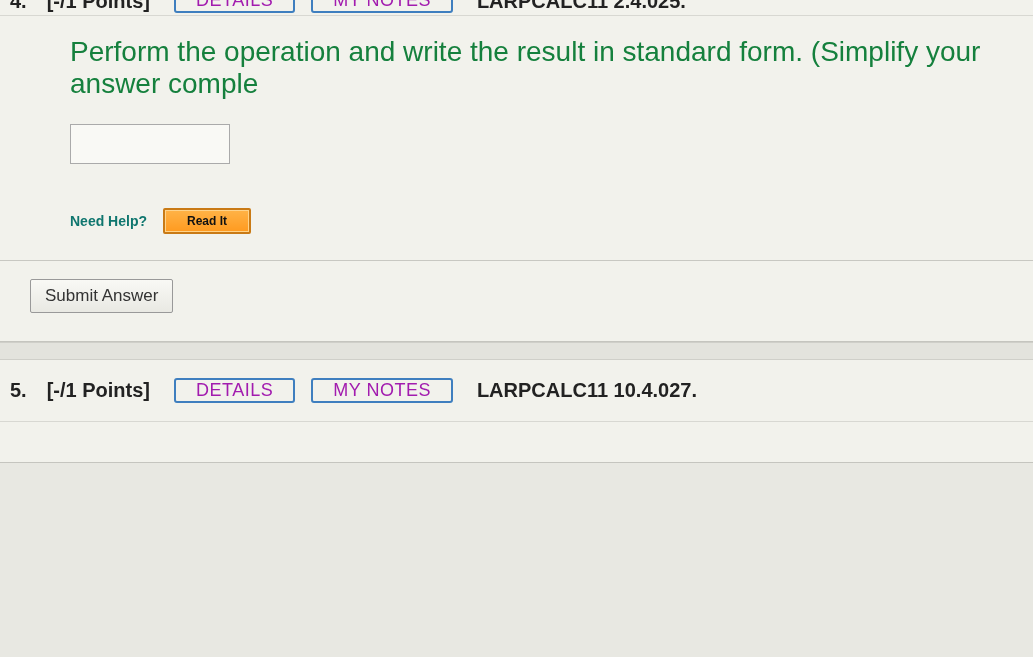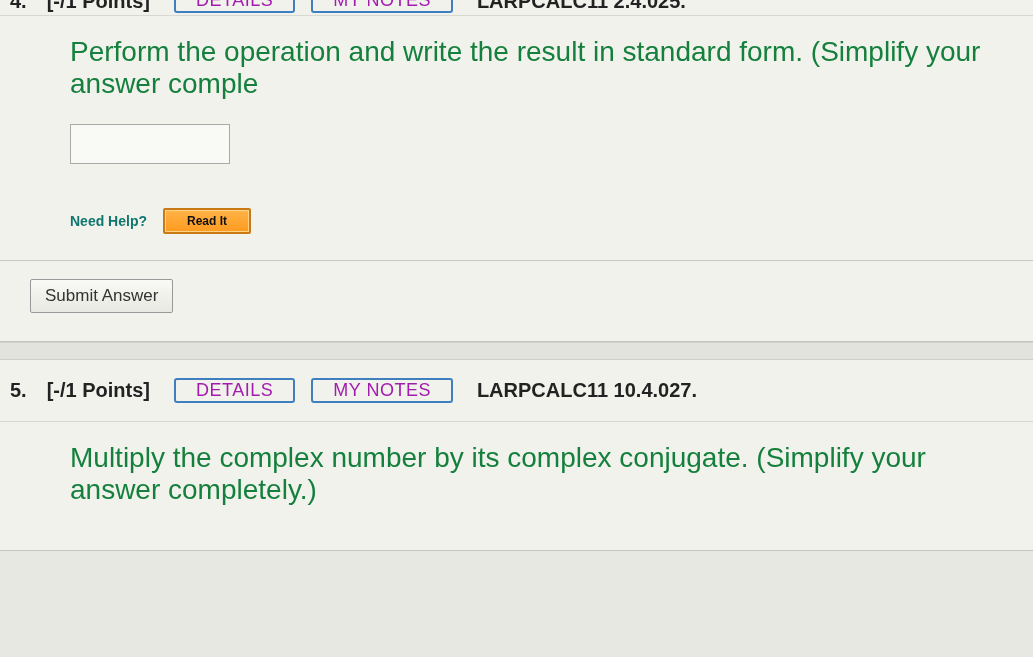--- a/index.html
+++ b/index.html
@@ -186,16 +186,15 @@
 <div class="question-block">
   <div class="q-header" style="padding:18px 10px;">
     <span class="q-num">5.</span>
     <span class="q-points">[-/1 Points]</span>
     <button class="header-button">DETAILS</button>
     <button class="header-button">MY NOTES</button>
     <span class="q-ref">LARPCALC11 10.4.027.</span>
   </div>
 
   <div class="q-body">
-    <div class="q-prompt">Multiply the complex number by its complex conjugate. (Simplify your answer completely.)</div>
 
   </div>
 </div>
 
 </body></html>

